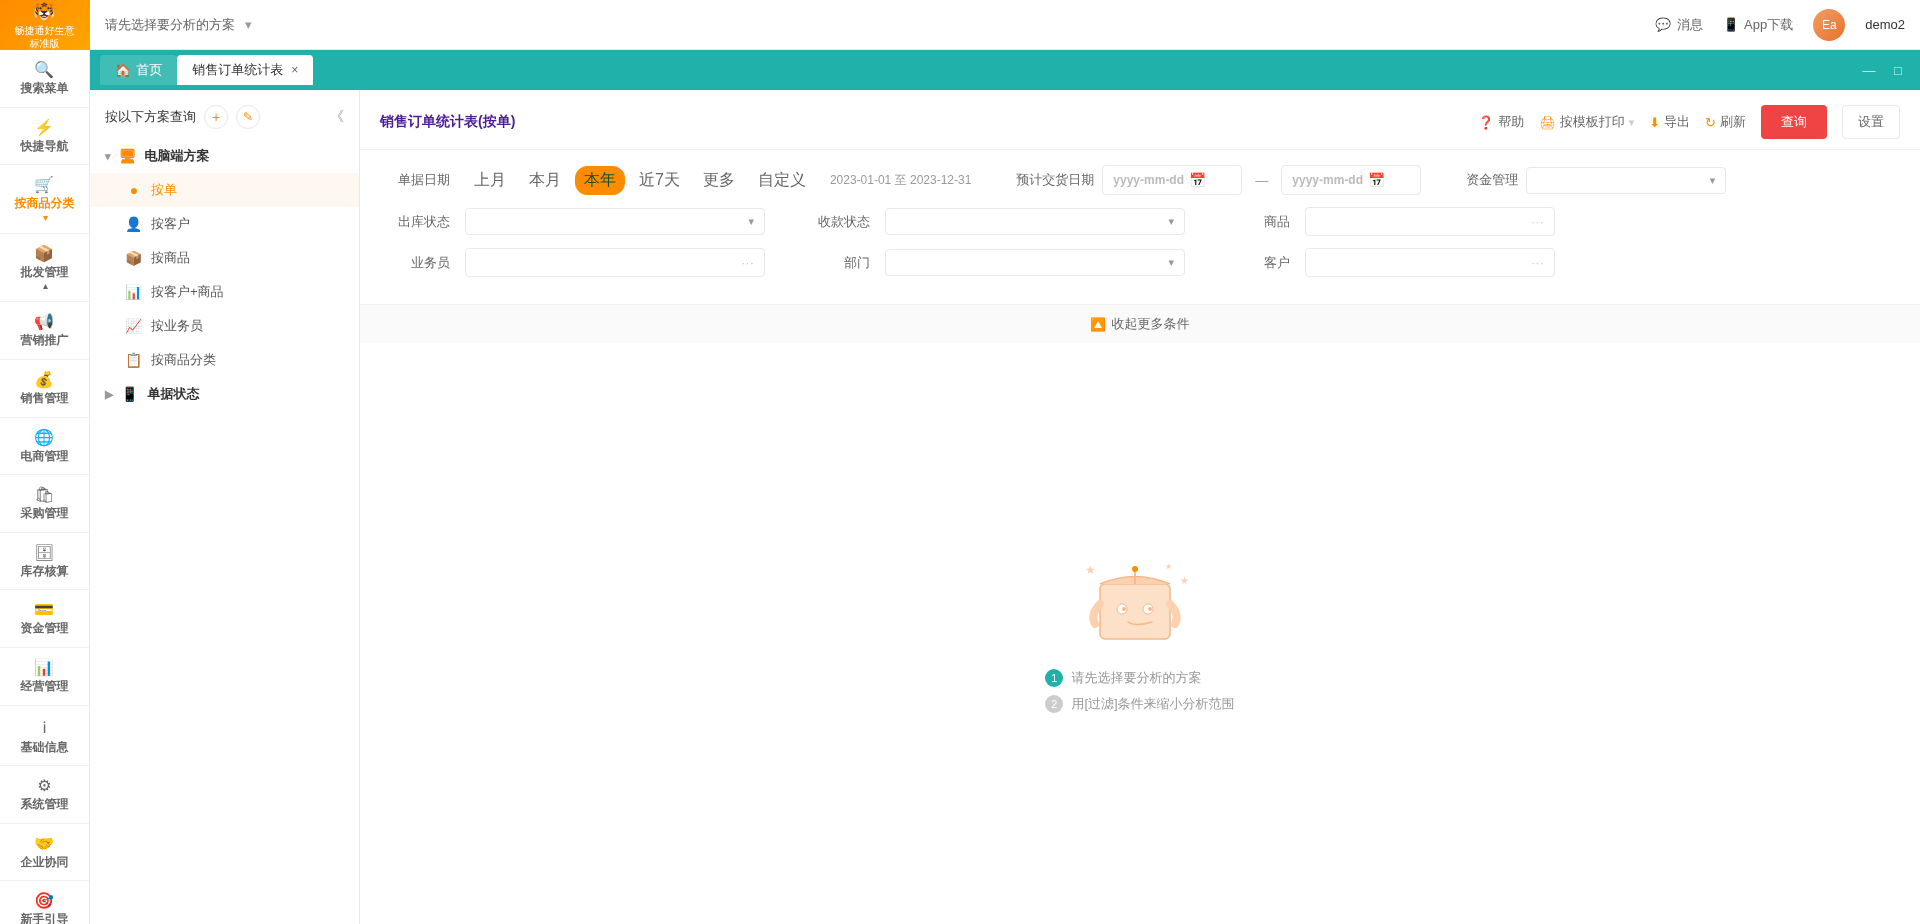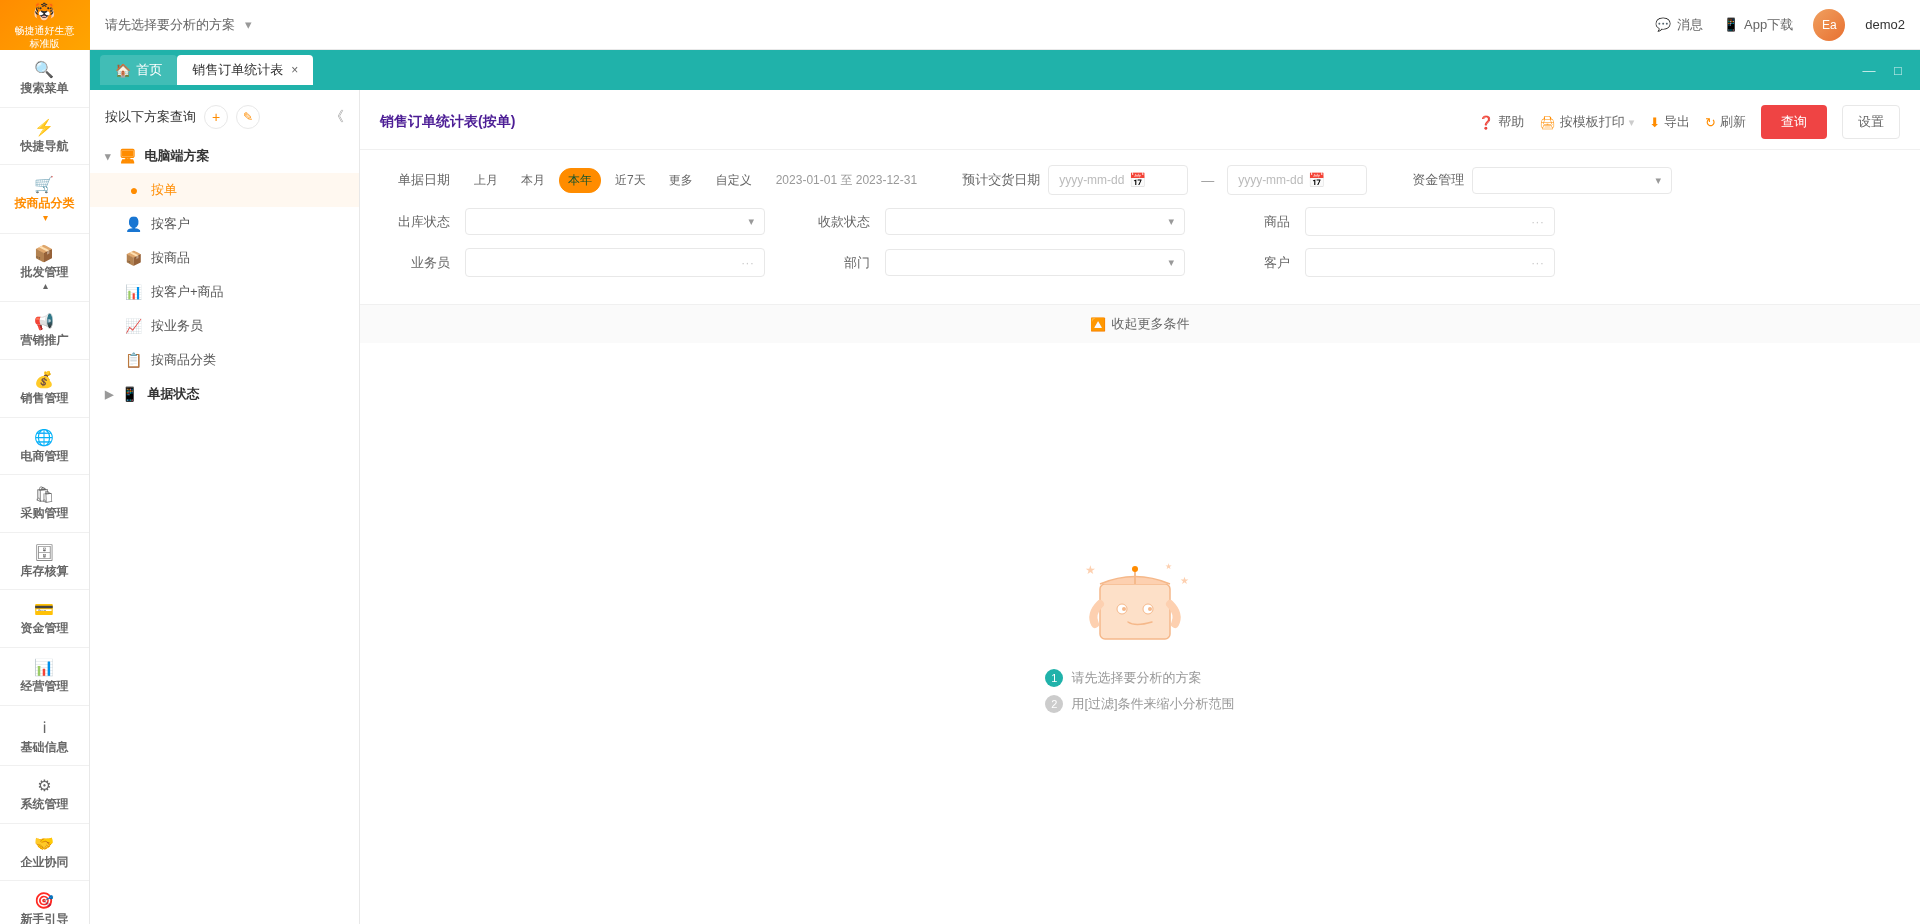--- a/index.html
+++ b/index.html
@@ -308,21 +308,21 @@
     .date-tabs {
       display: flex;
       align-items: center;
       gap: 5px;
     }
     .date-tab {
       padding: 3px 8px;
       border-radius: 3px;
       cursor: pointer;
       color: #666;
-      font-size: 12px;
+      font-size: 16px;
       border: 1px solid transparent;
     }
     .date-tab.active { background: #ff8c00; color: #14532d; border-color: #ff8c00; border-radius: 12px; }
     .date-range {
       color: #999;
       font-size: 12px;
     }
     .filter-select {
       flex: 1;
       border: 1px solid #e8e8e8;
@@ -354,20 +354,21 @@
       display: flex;
       align-items: center;
       border: 1px solid #e8e8e8;
       border-radius: 4px;
       padding: 6px 10px;
       min-width: 140px;
       cursor: pointer;
       gap: 5px;
       color: #999;
       font-size: 13px;
+      font-weight: bold;
     }
     .date-input .cal-icon { color: #ff8c00; font-size: 14px; }
     .date-dash { color: #999; margin: 0 5px; }
     .collapse-more {
       display: flex;
       justify-content: center;
       align-items: center;
       padding: 10px;
       background: #fafafa;
       border-top: 1px solid #f0f0f0;

